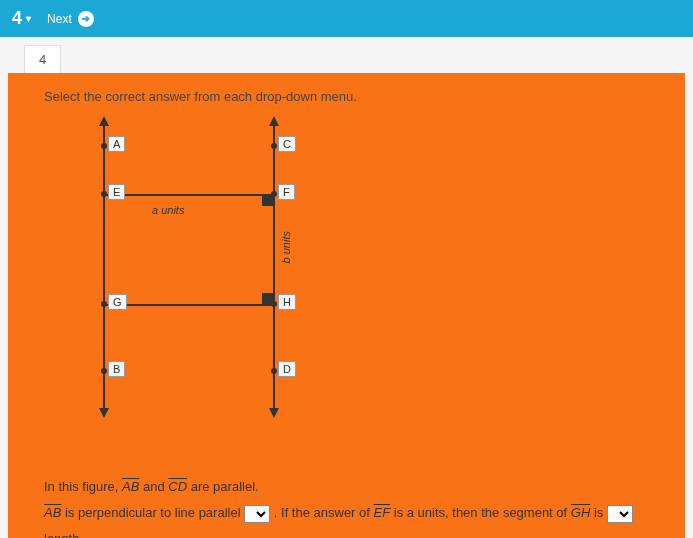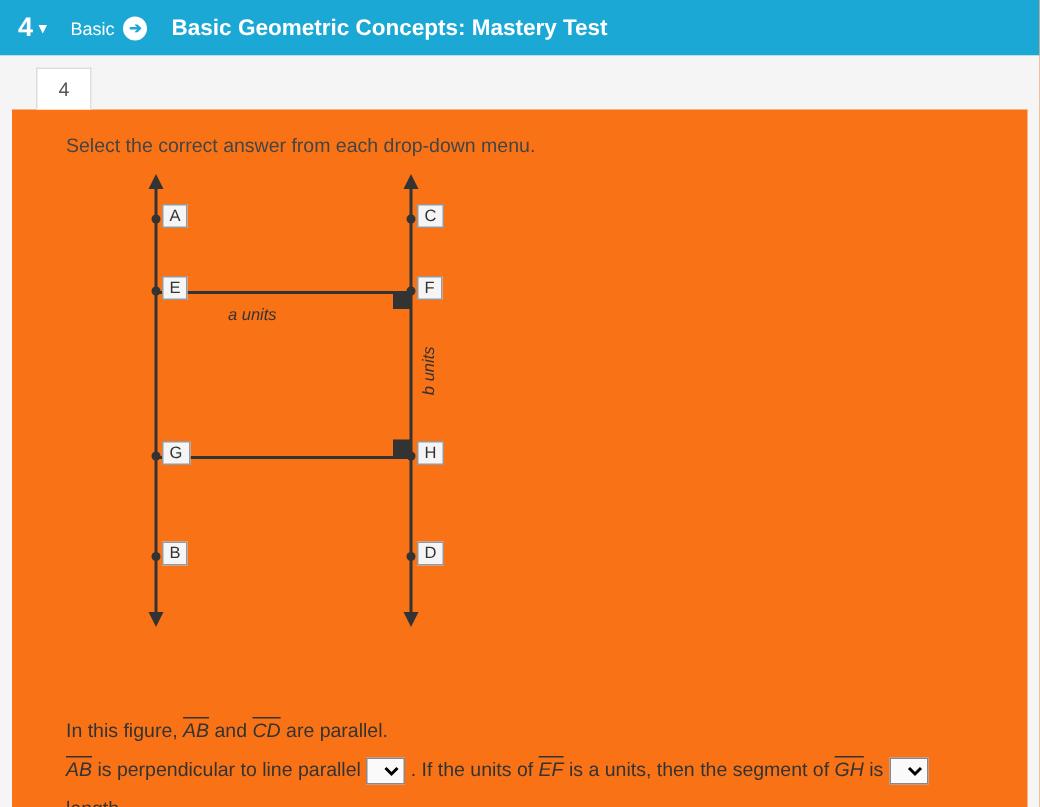--- a/index.html
+++ b/index.html
@@ -152,24 +152,23 @@
   </style>
 </head>
 <body>
 
 <div class="header">
   <div class="section-num">
     <span>4</span>
     <span class="dropdown-caret">▾</span>
   </div>
   <div class="next-btn">
-    <span>Basic</span>
+    <span>Next</span>
     <span class="next-circle">➔</span>
   </div>
-  <div class="title">Basic Geometric Concepts: Mastery Test</div>
 </div>
 
 <div class="content">
   <div class="tab">4</div>
   <div class="question-area">
     <div class="instruction">Select the correct answer from each drop-down menu.</div>
 
     <div class="figure">
 
       <div class="arrow-up" style="left:35px; top:0;"></div>
@@ -215,19 +214,19 @@
       <div class="seg-label vtext" style="left:216px; top:115px;">b units</div>
     </div>
 
     <div class="body-text">
       <div>
         <span>In this figure, </span><span class="overline">AB</span><span> and </span><span class="overline">CD</span><span> are parallel.</span>
       </div>
       <div>
         <span class="overline">AB</span><span> is perpendicular to line parallel </span>
         <select class="ans"><option></option></select>
-        <span> . If the units of </span><span class="overline">EF</span><span> is a units, then the segment of </span><span class="overline">GH</span><span> is </span>
+        <span> . If the answer of </span><span class="overline">EF</span><span> is a units, then the segment of </span><span class="overline">GH</span><span> is </span>
         <select class="ans"><option></option></select>
         <span> length.</span>
       </div>
     </div>
   </div>
 </div>
 
 </body></html>

